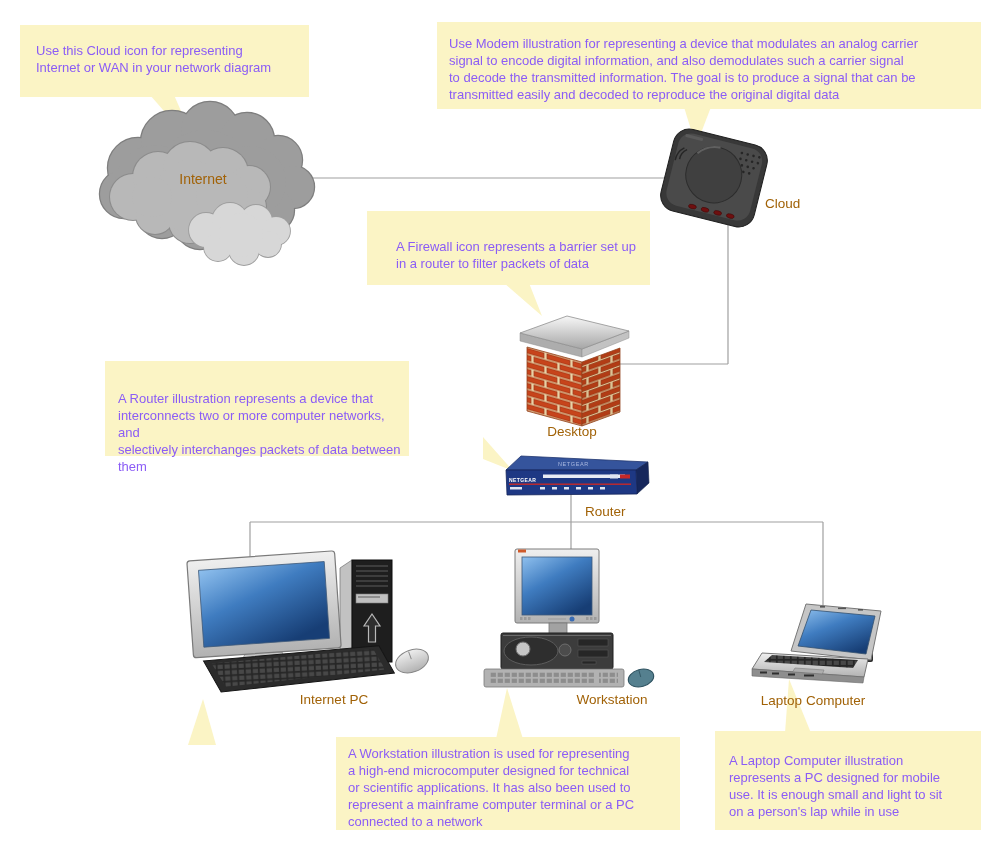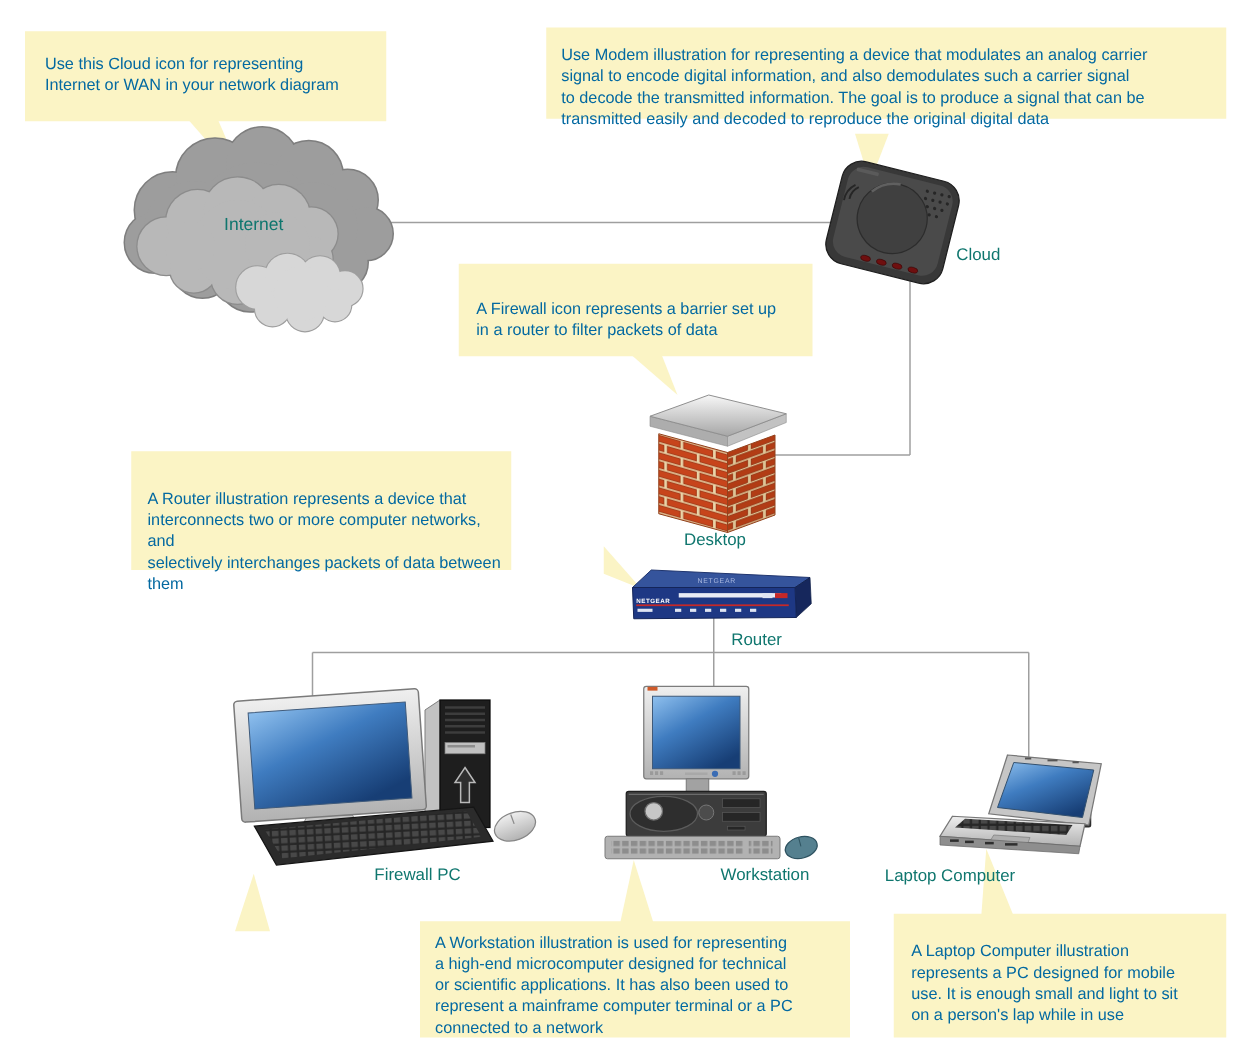--- a/index.html
+++ b/index.html
@@ -2,26 +2,26 @@
 <html><head>
 <meta charset="utf-8">
 <style>
   html,body{margin:0;padding:0;background:#fff;}
   #canvas{
     position:relative;width:1000px;height:851px;background:#ffffff;overflow:hidden;
     font-family:"Liberation Sans", sans-serif;
   }
   #diagram-svg{position:absolute;left:0;top:0;}
   .note{
-    position:absolute;background:#fbf4c5;color:#0369a1;
+    position:absolute;background:#fbf4c5;color:#8b5cf6;
     font-size:13px;line-height:17px;white-space:pre-line;
     box-sizing:border-box;
   }
   .dev-label{
-    position:absolute;color:#0f766e;font-size:13.5px;white-space:nowrap;
+    position:absolute;color:#a16207;font-size:13.5px;white-space:nowrap;
   }
   .centered{transform:translateX(-50%);}
 </style>
 </head>
 <body>
 
 <div id="canvas">
 
 <svg id="diagram-svg" width="1000" height="851" viewBox="0 0 1000 851">
   <defs>
@@ -297,39 +297,39 @@
       <rect x="760" y="671.5" width="7" height="2"></rect>
           <rect x="772" y="672.5" width="7" height="2"></rect>
       <rect x="788" y="673.5" width="7" height="2"></rect>
           <rect x="804" y="674.5" width="10" height="2"></rect>
     </g>
   </g>
 </svg>
 
   <div class="note" style="left:20px;top:25px;width:289px;height:72px;padding:17px 0 0 16px">Use this Cloud icon for representing
 Internet or WAN in your network diagram</div>
-  <div class="note" style="left:437px;top:22px;width:544px;height:73px;padding:13px 0 0 12px">Use Modem illustration for representing a device that modulates an analog carrier
+  <div class="note" style="left:437px;top:22px;width:544px;height:87px;padding:13px 0 0 12px">Use Modem illustration for representing a device that modulates an analog carrier
 signal to encode digital information, and also demodulates such a carrier signal
 to decode the transmitted information. The goal is to produce a signal that can be
 transmitted easily and decoded to reproduce the original digital data</div>
-  <div class="note" style="left:367px;top:211px;width:283px;height:74px;padding:27px 0 0 14px">A Firewall icon represents a barrier set up
+  <div class="note" style="left:367px;top:211px;width:283px;height:74px;padding:27px 0 0 29px">A Firewall icon represents a barrier set up
 in a router to filter packets of data</div>
   <div class="note" style="left:105px;top:361px;width:304px;height:95px;padding:29px 0 0 13px">A Router illustration represents a device that
 interconnects two or more computer networks, and
 selectively interchanges packets of data between them</div>
   <div class="note" style="left:336px;top:737px;width:344px;height:93px;padding:8px 0 0 12px">A Workstation illustration is used for representing
 a high-end microcomputer designed for technical
 or scientific applications. It has also been used to
 represent a mainframe computer terminal or a PC
 connected to a network</div>
   <div class="note" style="left:715px;top:731px;width:266px;height:99px;padding:21px 0 0 14px">A Laptop Computer illustration
 represents a PC designed for mobile
 use. It is enough small and light to sit
 on a person's lap while in use</div>
 
   <div class="dev-label centered" style="left:203px;top:171px;font-size:14px">Internet</div>
   <div class="dev-label" style="left:765px;top:196px">Cloud</div>
   <div class="dev-label centered" style="left:572px;top:424px">Desktop</div>
   <div class="dev-label" style="left:585px;top:504px">Router</div>
-  <div class="dev-label centered" style="left:334px;top:692px">Firewall PC</div>
+  <div class="dev-label centered" style="left:334px;top:692px">Internet PC</div>
   <div class="dev-label centered" style="left:612px;top:692px">Workstation</div>
-  <div class="dev-label centered" style="left:760px;top:693px">Laptop Computer</div>
+  <div class="dev-label centered" style="left:813px;top:693px">Laptop Computer</div>
 </div>
 
 </body></html>

